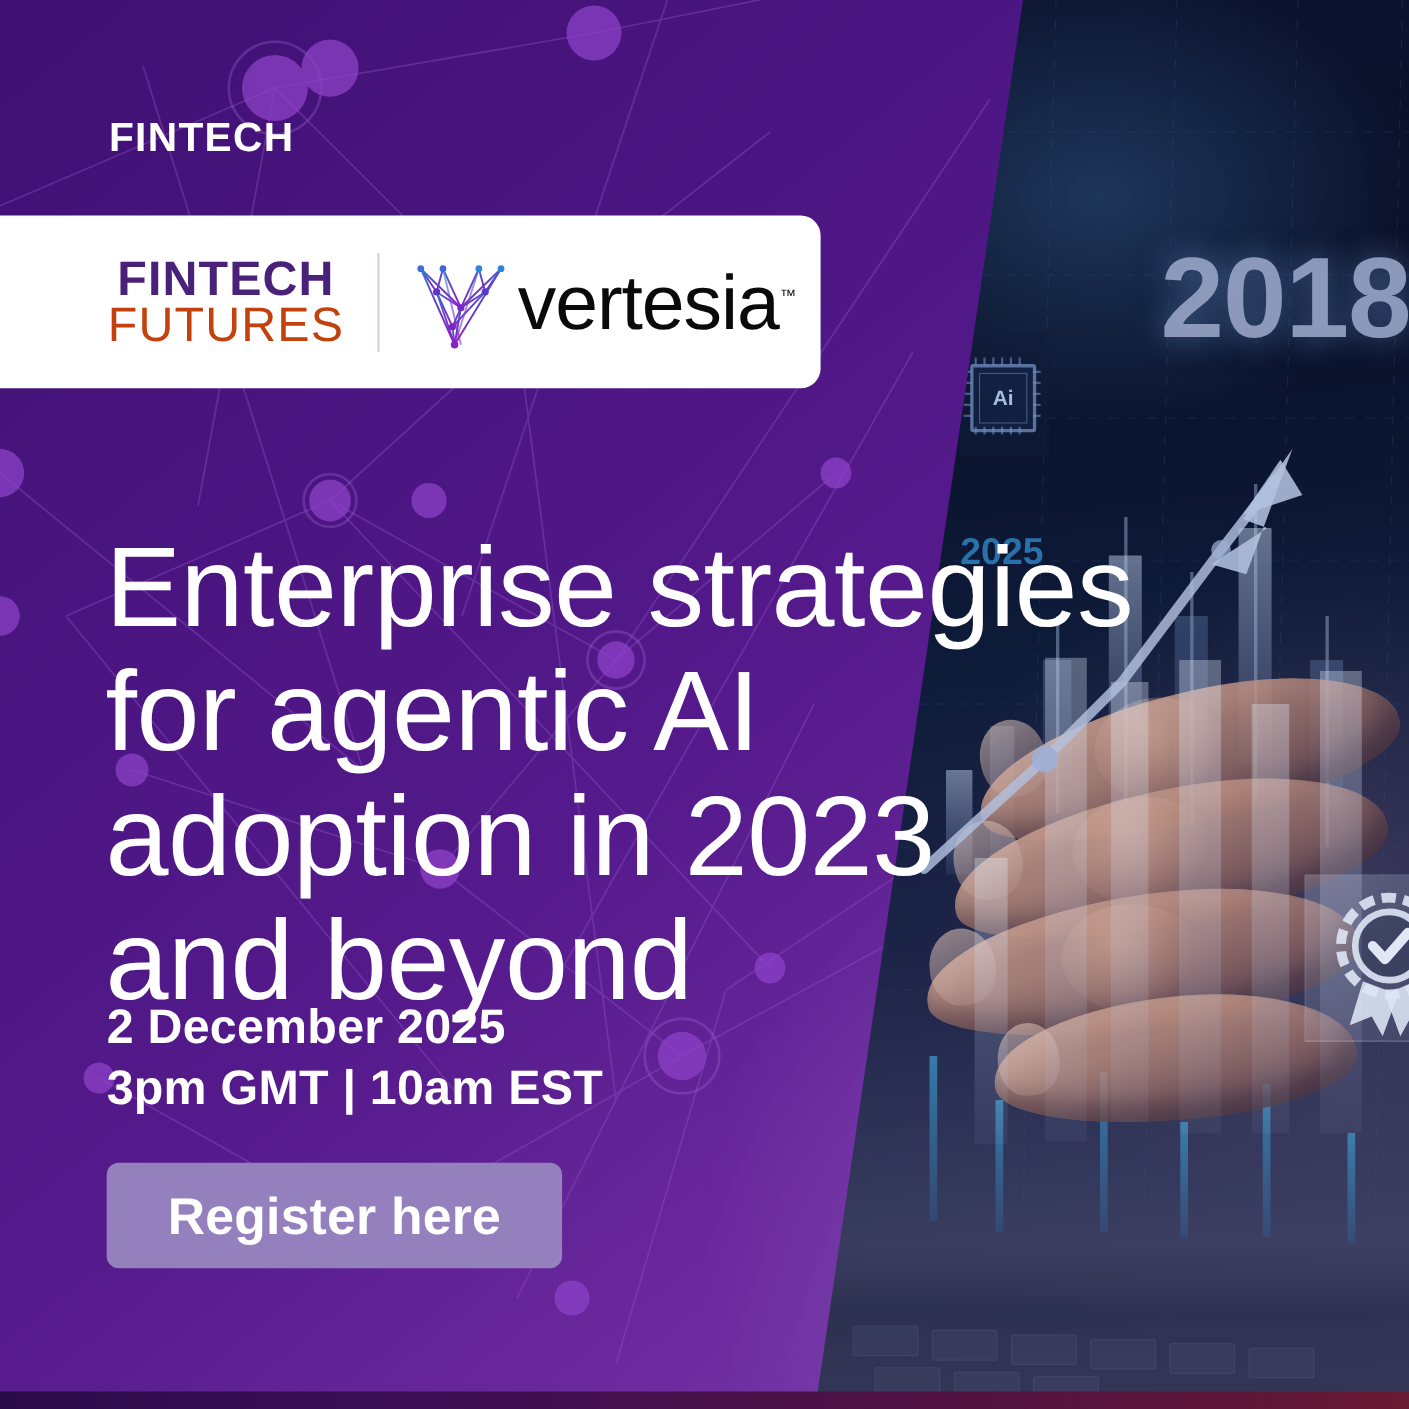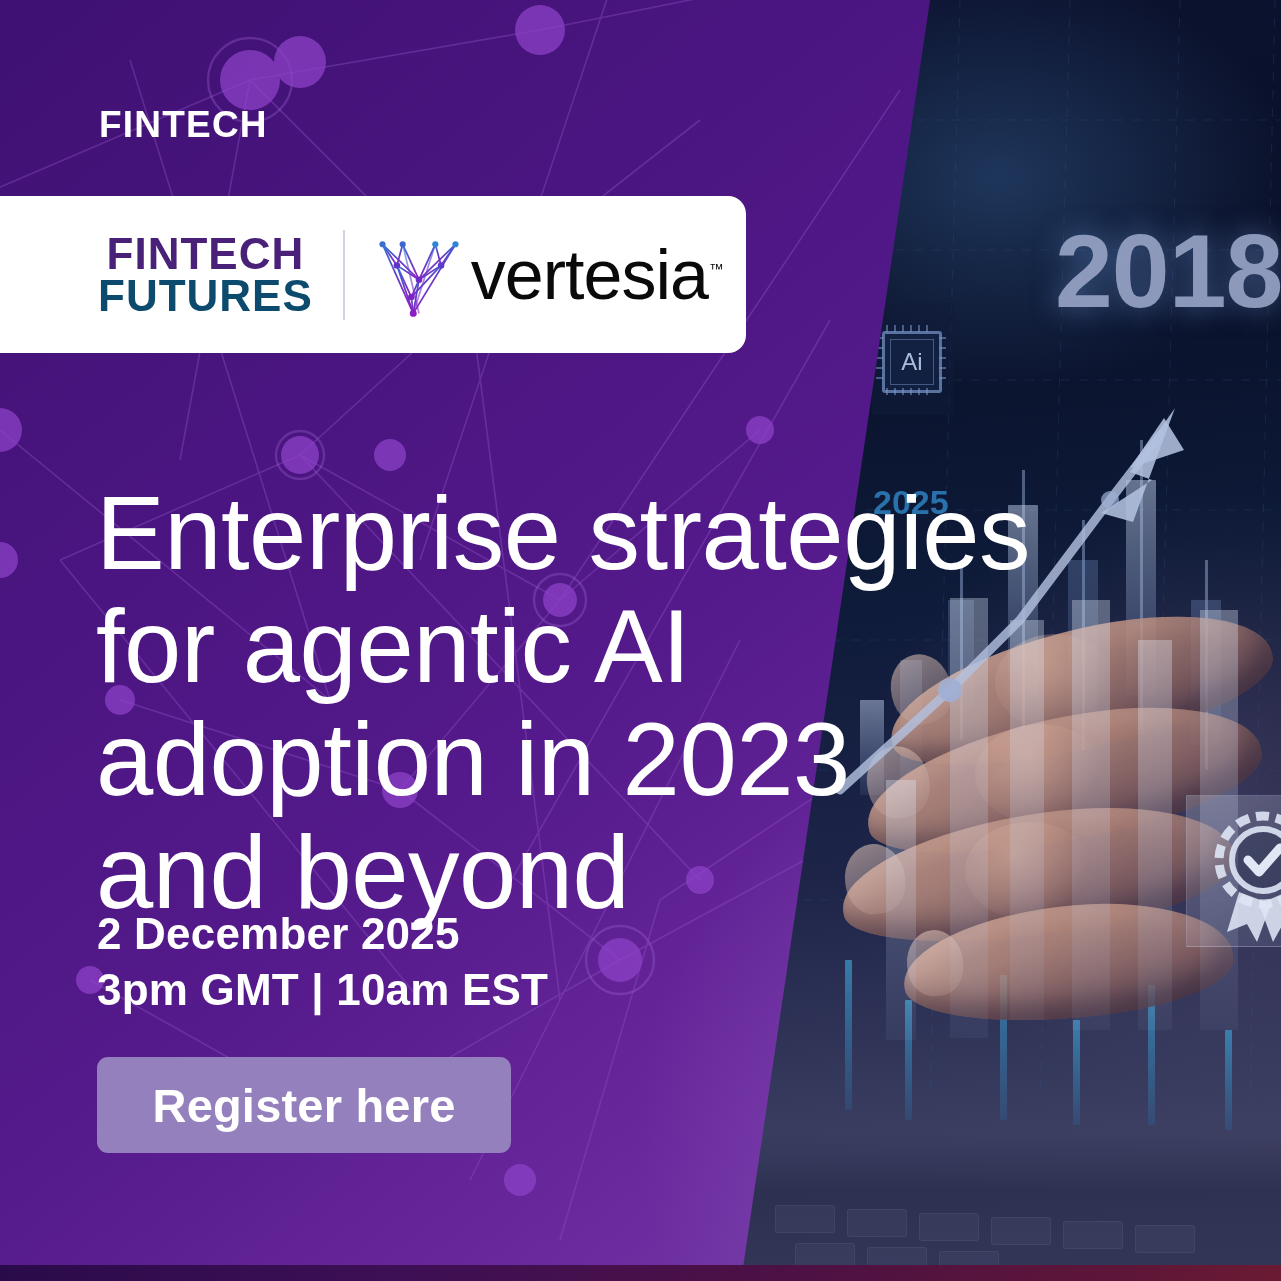--- a/index.html
+++ b/index.html
@@ -140,22 +140,22 @@
     background: rgba(20,36,70,0.7);
   }
   .chip-inner {
     position: absolute;
     left: 5px; top: 5px; right: 5px; bottom: 5px;
     border: 1px solid rgba(130,160,210,0.45);
     display: flex; align-items: center; justify-content: center;
   }
   .chip-label {
     font-family: "Liberation Sans", sans-serif;
-    font-weight: 400;
-    font-size: 24px;
+    font-weight: 700;
+    font-size: 19px;
     color: rgba(176,196,228,0.95);
     line-height: 1;
   }
   .pin { position: absolute; background: rgba(120,150,200,0.55); }
 
   
   .trend { position: absolute; left: 830px; top: 290px; width: 450px; height: 520px; }
 
   
   .badge-card {
@@ -216,24 +216,24 @@
   .ff-top {
     font-family: "Liberation Sans", sans-serif;
     font-weight: 700;
     font-size: 44px;
     letter-spacing: 1.0px;
     color: #4a2178;
     text-align: center;
   }
   .ff-bot {
     font-family: "Liberation Sans", sans-serif;
-    font-weight: 700;
+    font-weight: 400;
     font-size: 44px;
     letter-spacing: 1.0px;
-    color: #0c4a6e;
+    color: #c2410c;
   }
   .logo-divider {
     width: 2px;
     height: 90px;
     background: #cfd4e0;
     margin: 0 26px 0 30px;
   }
   .vert-lockup { display: flex; align-items: center; }
   .vert-word {
     font-family: "Liberation Sans", sans-serif;

